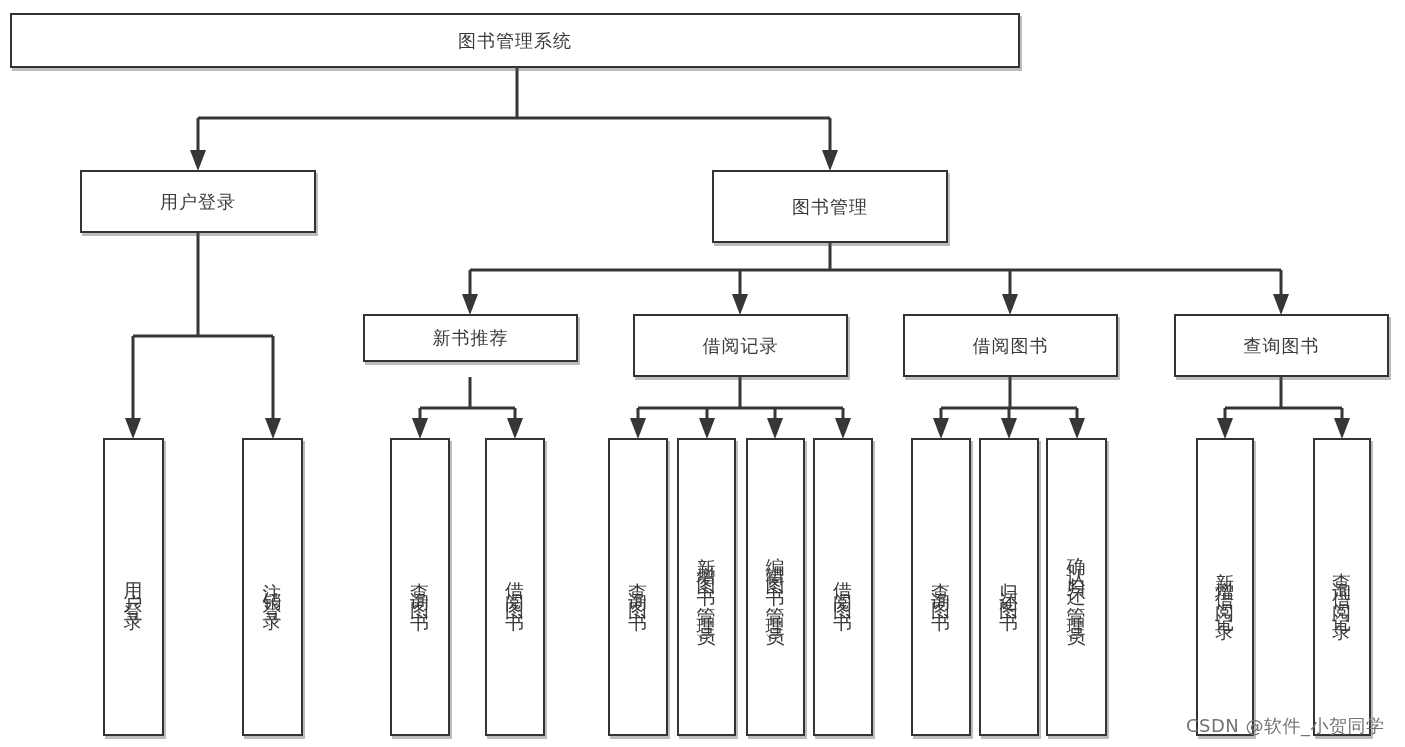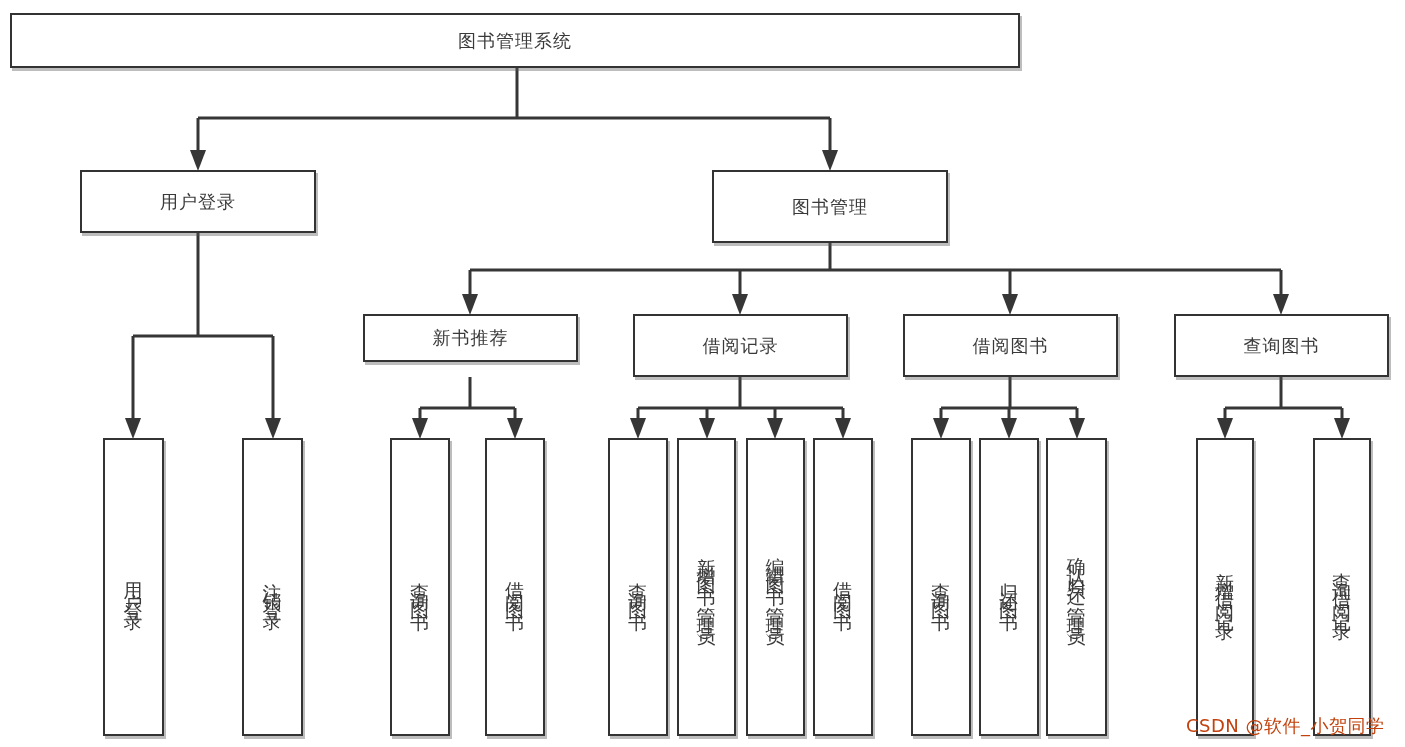--- a/index.html
+++ b/index.html
@@ -14,21 +14,21 @@
     display:flex;align-items:center;justify-content:center;
     box-sizing:border-box;z-index:2;
   }
   .node.h{font-size:18px;letter-spacing:1px;white-space:nowrap;}
   .node.v span{
     writing-mode:vertical-rl;text-orientation:mixed;
     font-size:19px;letter-spacing:10px;line-height:1;white-space:nowrap;
   }
   .watermark{
     position:absolute;left:1186px;top:714px;z-index:3;
-    font-size:18px;color:#c2410c;letter-spacing:0.5px;white-space:nowrap;
+    font-size:18px;color:#737373;letter-spacing:0.5px;white-space:nowrap;
   }
 </style>
 </head>
 <body>
 
 <div class="stage">
 
   <svg class="connectors" width="1405" height="747" viewBox="0 0 1405 747">
 
     <g stroke="#363636" stroke-width="3" fill="none">

